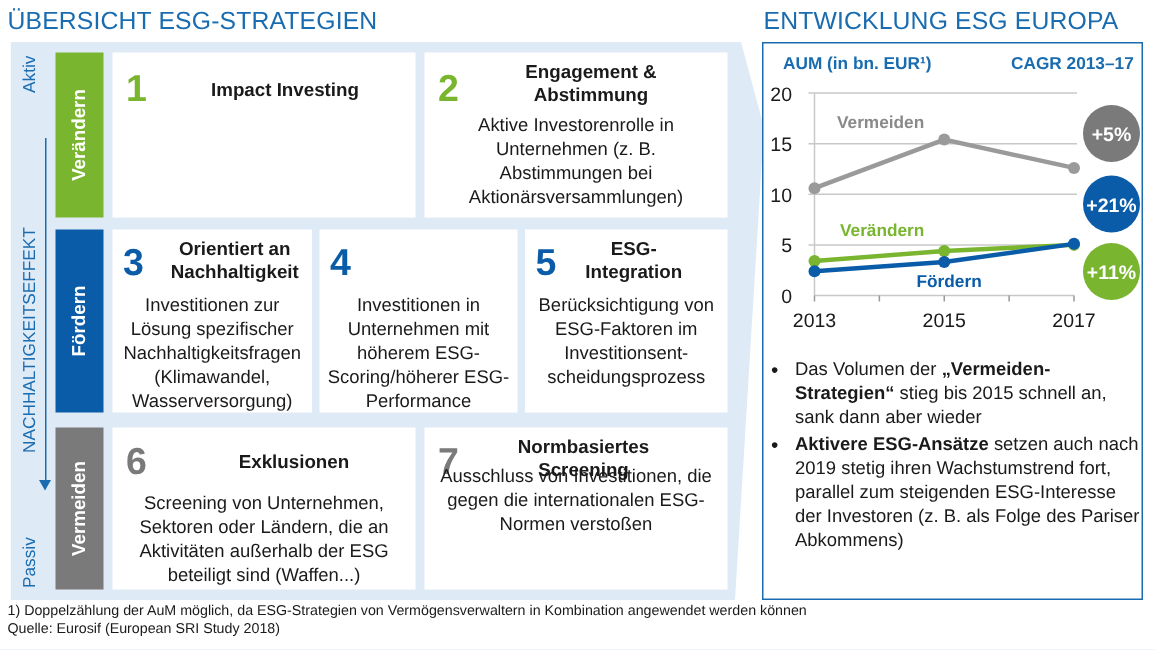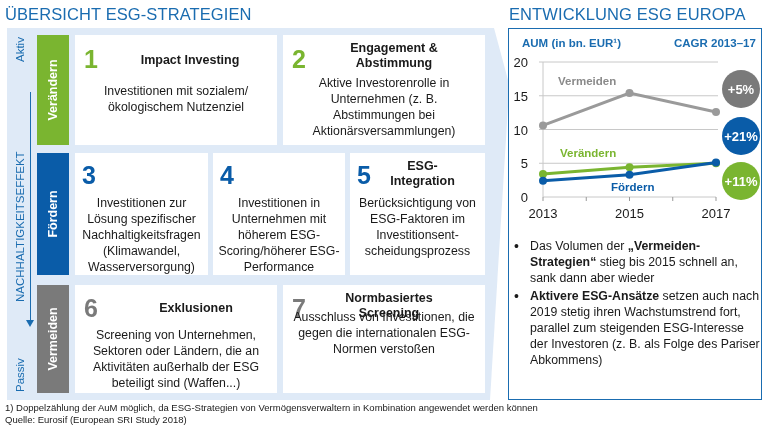--- a/index.html
+++ b/index.html
@@ -47,31 +47,31 @@
 <div class="cat-bar" style="top:153px; height:122px; background:#0a5ca8;">
     <span>Fördern</span>
   </div>
 <div class="cat-bar" style="top:285px; height:108px; background:#7a7a7a;">
     <span>Vermeiden</span>
   </div>
 
 <div class="box" style="left:75px; top:35px; width:202px; height:110px;">
   <div class="num" style="left:9px; top:12px; color:#7ab530;">1</div>
   <div class="ttl" style="top:18px; padding-left:28px;">Impact Investing</div>
-  <div class="desc" style="top:48px; padding:0 22px;">Investitionen mit sozialem/ökologischem Nutzenziel</div>
 </div>
 
 <div class="box" style="left:283px; top:35px; width:202px; height:110px;">
   <div class="num" style="left:9px; top:12px; color:#7ab530;">2</div>
   <div class="ttl" style="top:6px; padding:0 30px 0 50px;">Engagement &amp; Abstimmung</div>
   <div class="desc" style="top:40px; padding:0 8px;">Aktive Investorenrolle in Unternehmen (z. B. Abstimmungen bei Aktionärsversammlungen)</div>
 </div>
 
 <div class="box" style="left:75px; top:153px; width:133px; height:122px;">
   <div class="num" style="left:7px; top:10px; color:#0a5ca8;">3</div>
+  <div class="ttl" style="top:6px; padding-left:30px;">Orientiert an Nachhaltigkeit</div>
   <div class="desc" style="top:42px; left:0; right:0;">Investitionen zur Lösung spezifischer Nachhaltigkeitsfragen (Klimawandel, Wasserversorgung)</div>
 </div>
 
 <div class="box" style="left:213px; top:153px; width:132px; height:122px;">
   <div class="num" style="left:7px; top:10px; color:#0a5ca8;">4</div>
   <div class="desc" style="top:42px; left:0; right:0;">Investitionen in Unternehmen mit höherem ESG-Scoring/höherer ESG-Performance</div>
 </div>
 
 <div class="box" style="left:350px; top:153px; width:135px; height:122px;">
   <div class="num" style="left:7px; top:10px; color:#0a5ca8;">5</div>

